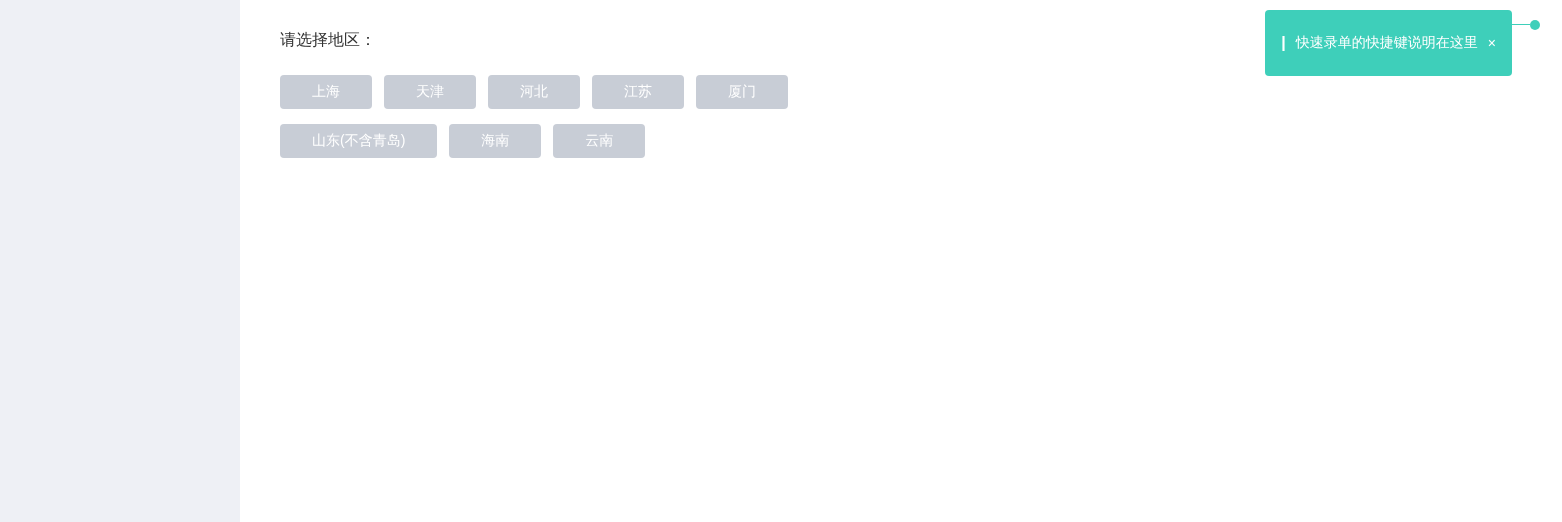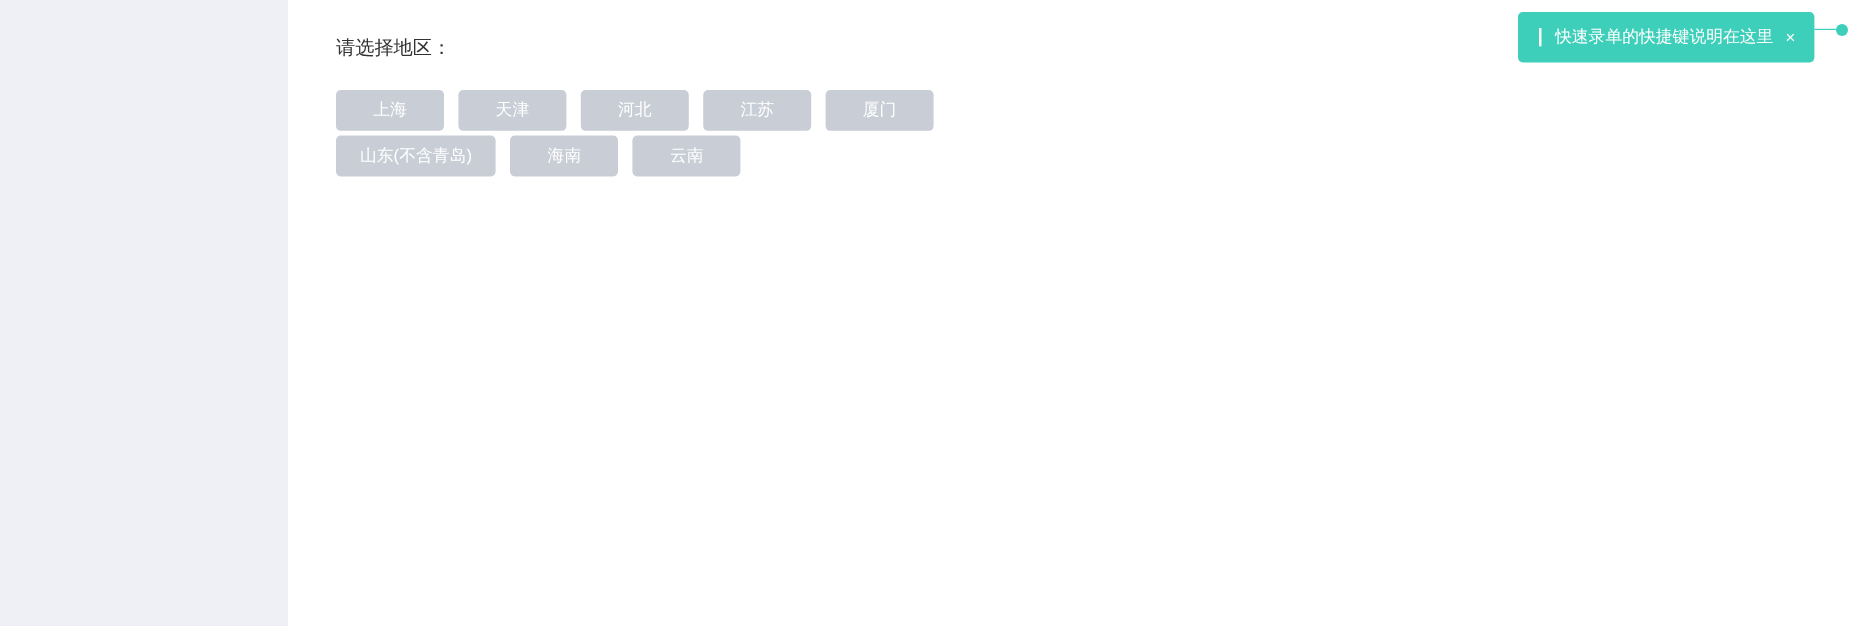--- a/index.html
+++ b/index.html
@@ -47,36 +47,36 @@
       display: flex;
       flex-wrap: wrap;
       gap: 12px;
     }
 
     .region-btn {
       background: #c8cdd6;
       color: #fff;
       border: none;
       border-radius: 4px;
-      padding: 8px 20px;
+      padding: 8px 32px;
       font-size: 14px;
       cursor: pointer;
       min-width: 90px;
       text-align: center;
       font-family: 'Microsoft YaHei', 'PingFang SC', sans-serif;
     }
 
     
     .tooltip-banner {
       position: absolute;
       top: 10px;
       right: 50px;
       background: #3ecfba;
       color: #fff;
-      padding: 12px 16px;
+      padding: 24px 16px;
       border-radius: 4px;
       font-size: 14px;
       display: flex;
       align-items: center;
       gap: 10px;
       white-space: nowrap;
     }
 
     .tooltip-banner::before {
       content: '|';
@@ -124,21 +124,21 @@
 
   <div class="region-buttons">
 
     <button class="region-btn">上海</button>
     <button class="region-btn">天津</button>
     <button class="region-btn">河北</button>
     <button class="region-btn">江苏</button>
     <button class="region-btn">厦门</button>
   </div>
 
-  <div class="region-buttons" style="margin-top: 4px;">
+  <div class="region-buttons" style="margin-top: 15px;">
 
     <button class="region-btn">山东(不含青岛)</button>
     <button class="region-btn">海南</button>
     <button class="region-btn">云南</button>
   </div>
 </div>
 
 <div class="tooltip-banner">
   <span>快速录单的快捷键说明在这里</span>
   <button class="tooltip-close">×</button>

